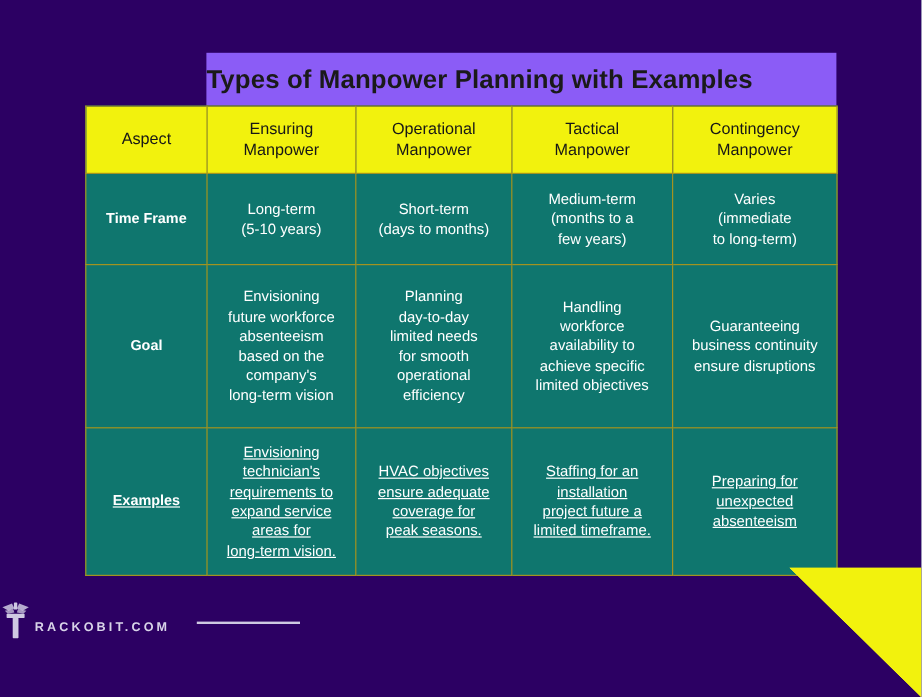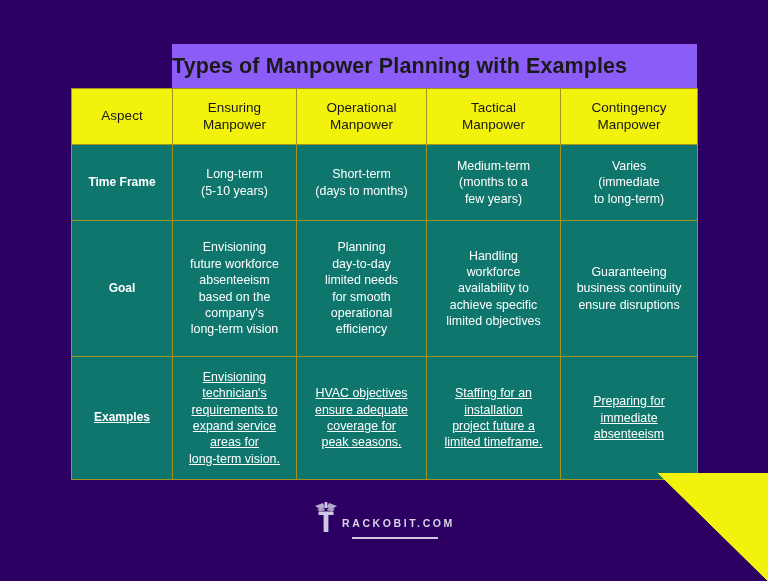--- a/index.html
+++ b/index.html
@@ -100,21 +100,21 @@
 
   tbody td .ln { display: block; white-space: nowrap; }
 
   
   #footer {
     position: absolute;
     left: 0;
     top: 500px;
     width: 768px;
     display: flex;
-    flex-direction: column;
+    flex-direction: row;
     align-items: center;
   }
   #logo-row {
     display: flex;
     align-items: flex-end;
     gap: 2px;
   }
   #logo-mark {
     width: 26px;
     height: 34px;
@@ -250,21 +250,21 @@
             <span class="ln">peak seasons.</span>
           </td>
           <td>
             <span class="ln">Staffing for an</span>
             <span class="ln">installation</span>
             <span class="ln">project future a</span>
             <span class="ln">limited timeframe.</span>
           </td>
           <td>
             <span class="ln">Preparing for</span>
-            <span class="ln">immediate</span>
+            <span class="ln">unexpected</span>
             <span class="ln">absenteeism</span>
           </td>
         </tr>
 
       </tbody>
     </table>
   </div>
 
   <div id="footer">
     <div id="logo-row">

